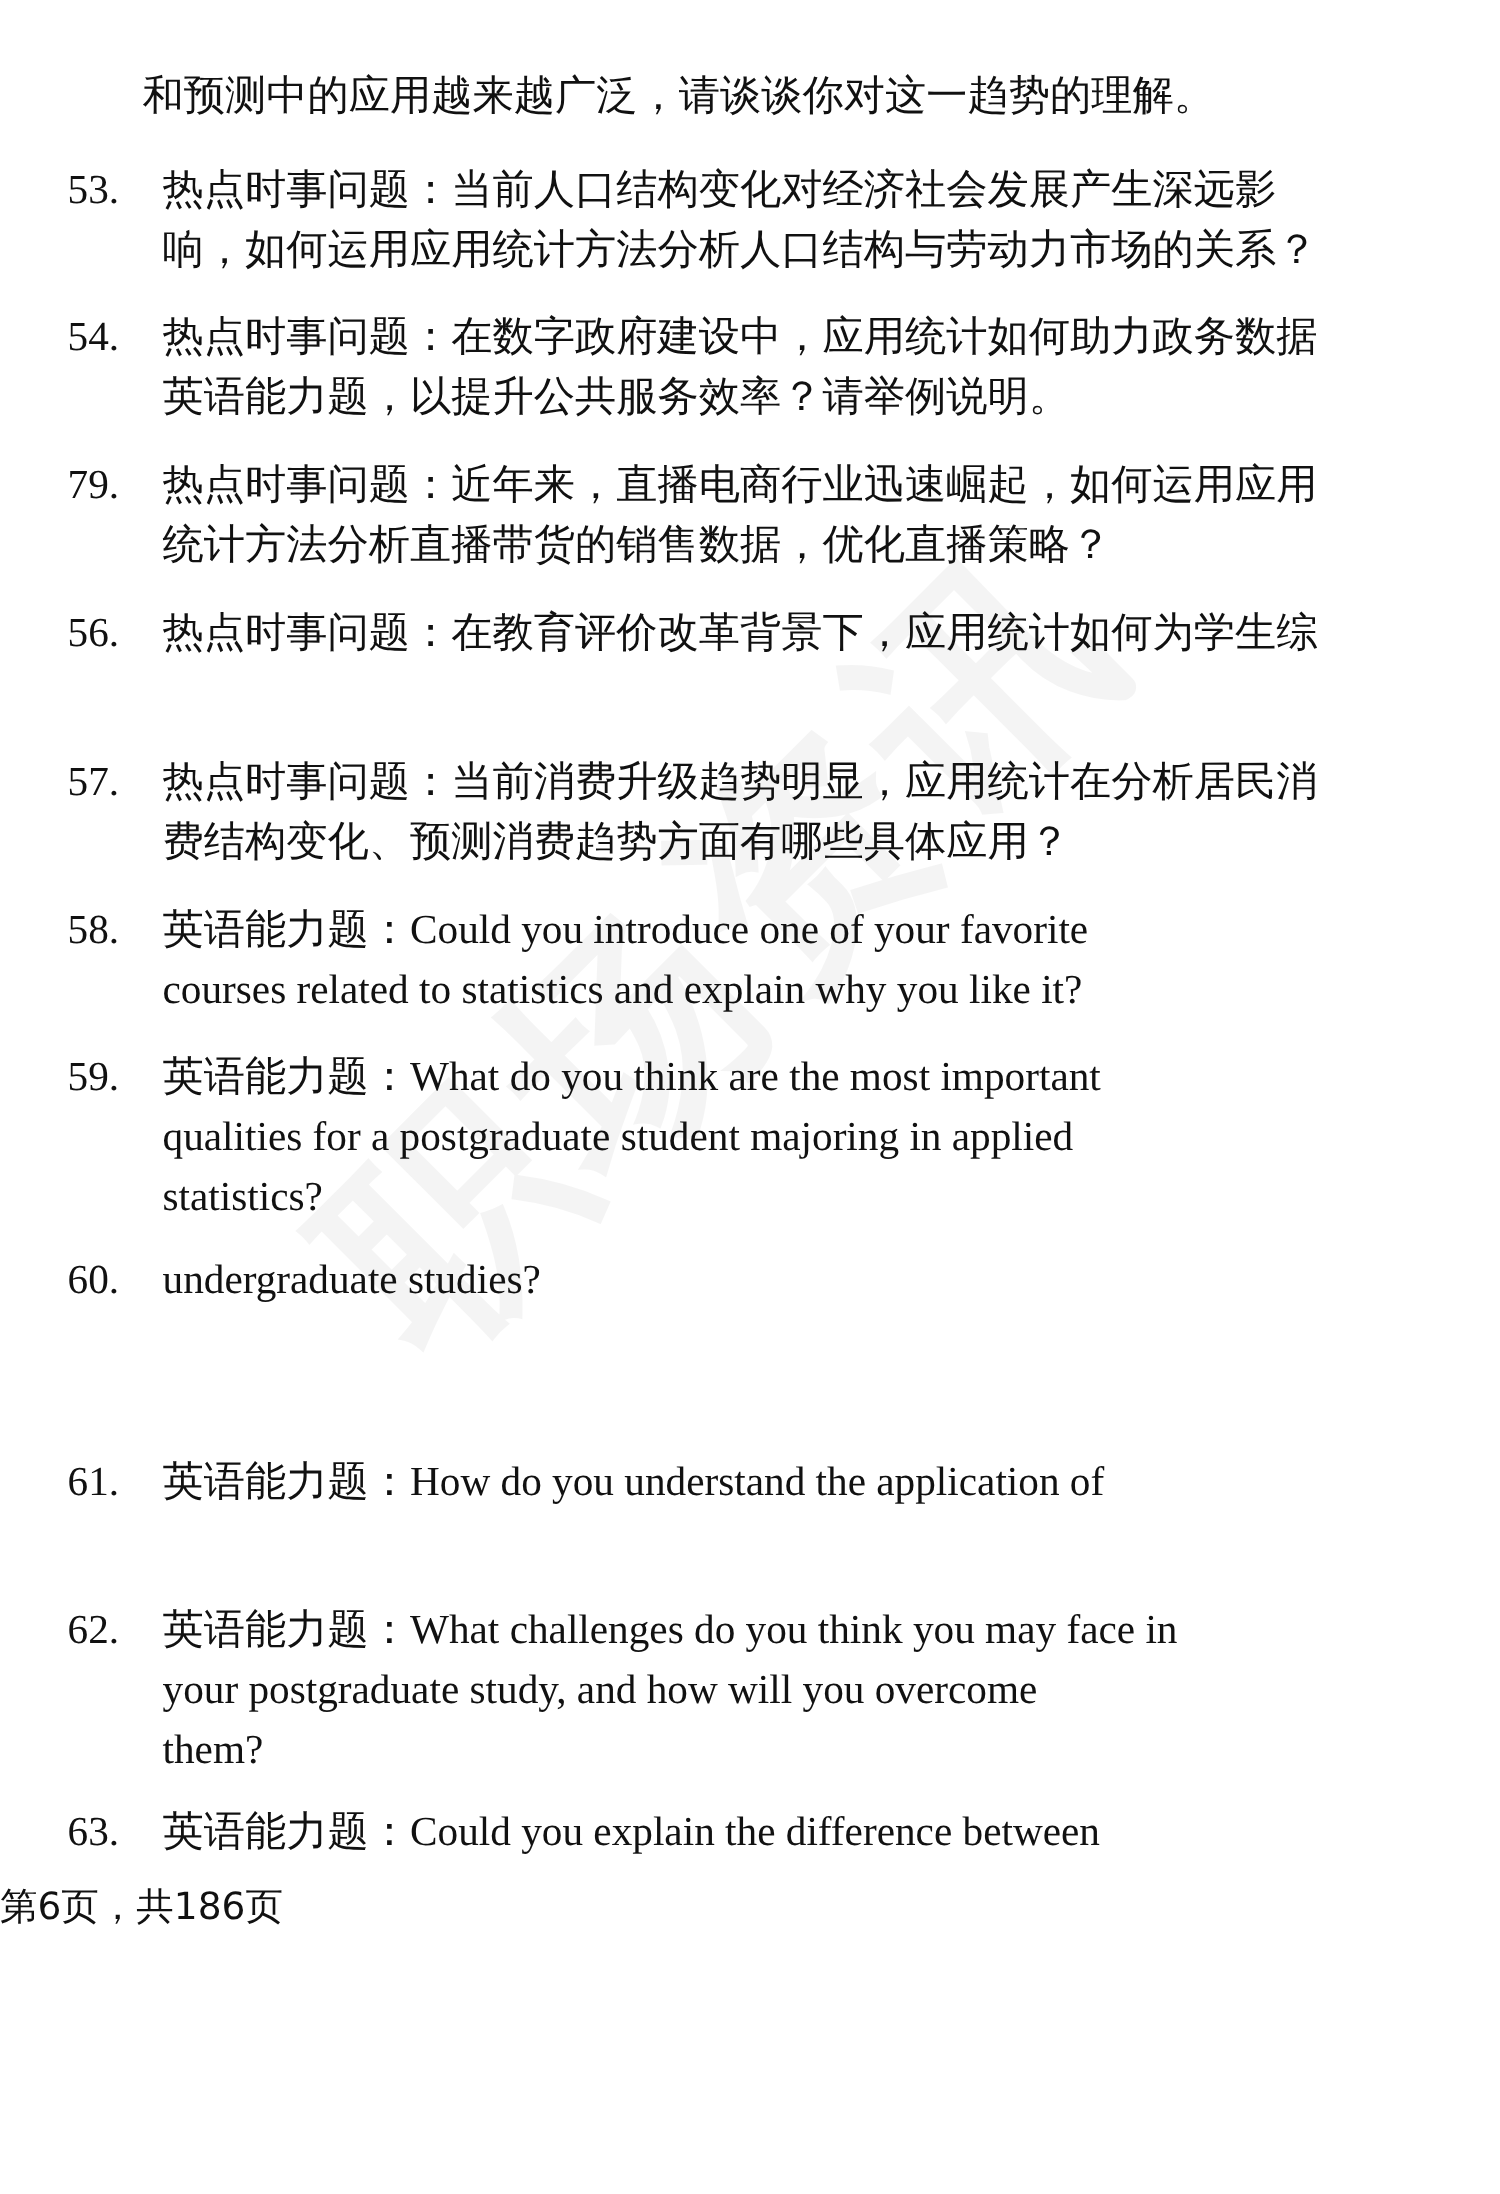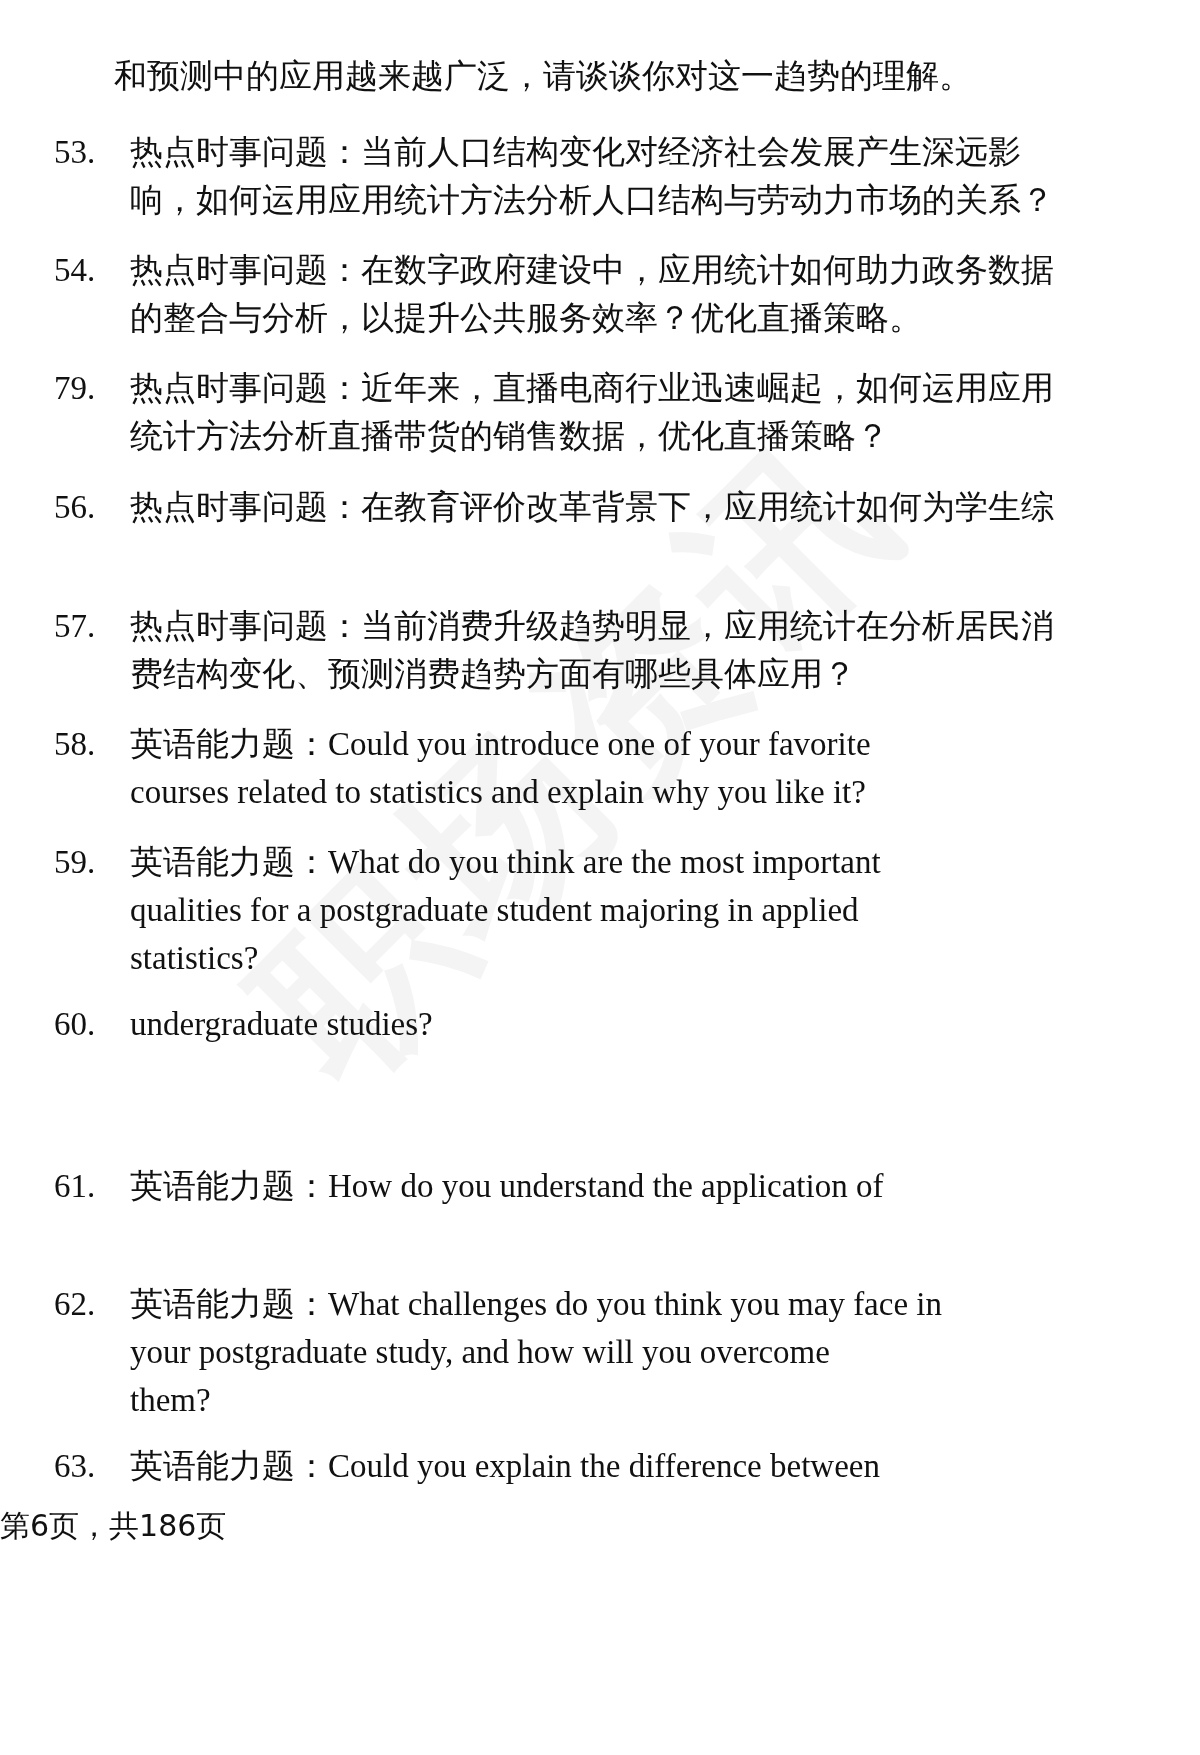--- a/index.html
+++ b/index.html
@@ -94,21 +94,21 @@
     <div class="body">
       <span class="l">热点时事问题：当前人口结构变化对经济社会发展产生深远影</span>
       <span class="l">响，如何运用应用统计方法分析人口结构与劳动力市场的关系？</span>
     </div>
   </div>
 
   <div class="item" style="top:246px;">
     <span class="num">54.</span>
     <div class="body">
       <span class="l">热点时事问题：在数字政府建设中，应用统计如何助力政务数据</span>
-      <span class="l">的整合与分析，以提升公共服务效率？优化直播策略。</span>
+      <span class="l">英语能力题，以提升公共服务效率？请举例说明。</span>
     </div>
   </div>
 
   <div class="item" style="top:364px;">
     <span class="num">79.</span>
     <div class="body">
       <span class="l">热点时事问题：近年来，直播电商行业迅速崛起，如何运用应用</span>
       <span class="l">统计方法分析直播带货的销售数据，优化直播策略？</span>
     </div>
   </div>

